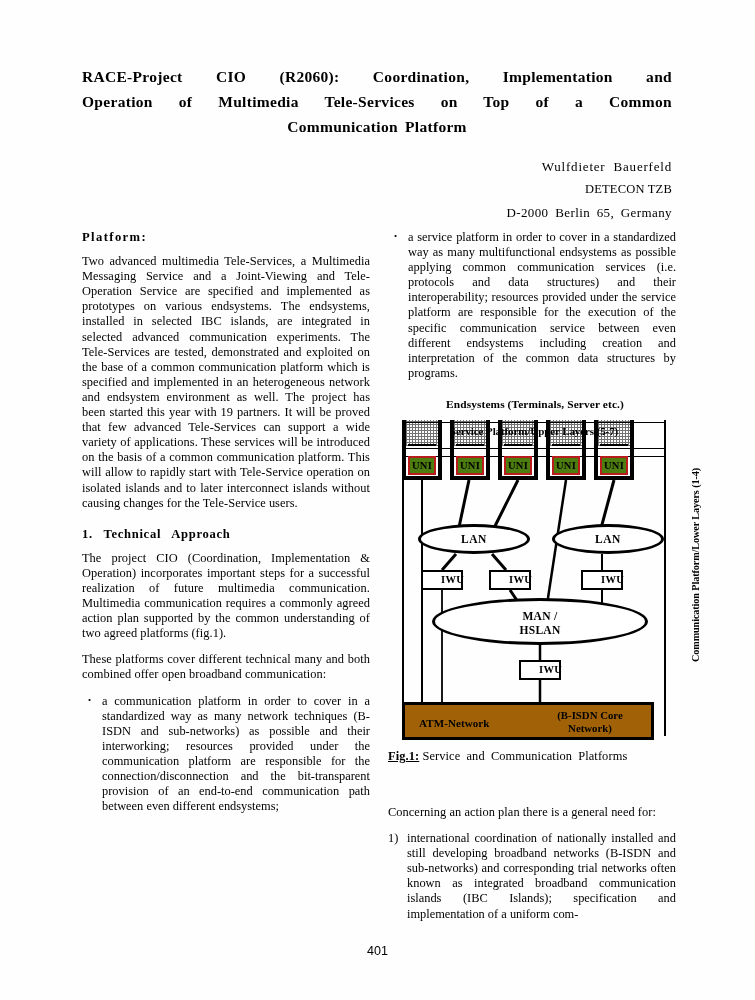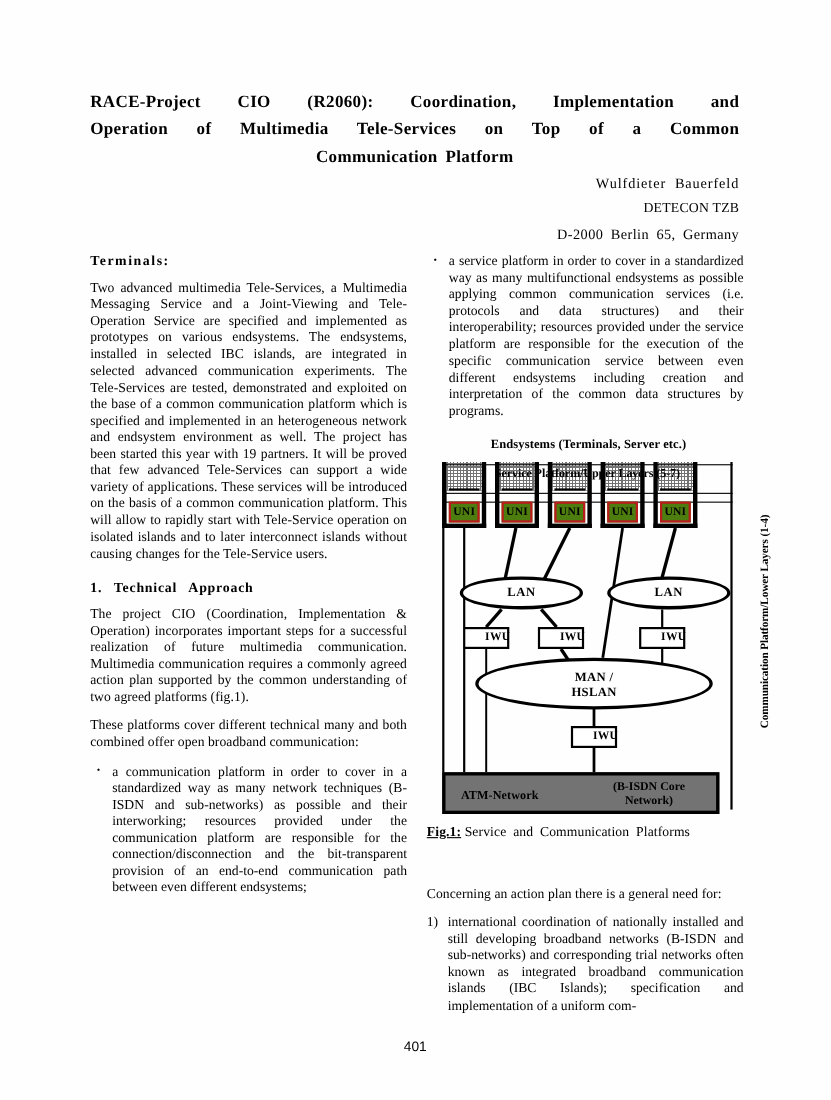--- a/index.html
+++ b/index.html
@@ -19,21 +19,20 @@
     overflow: hidden;
   }
 
   
   .title-block {
     position: absolute;
     left: 82px;
     top: 64px;
     width: 590px;
     text-align: center;
-    margin-top: 16px;
   }
   .doc-title {
     font-family: "Liberation Serif", "DejaVu Serif", serif;
     font-weight: bold;
     font-size: 15.5px;
     line-height: 25px;
     letter-spacing: 0.3px;
     word-spacing: 3px;
   }
   .title-line {
@@ -252,21 +251,21 @@
     padding-left: 18px;
   }
 
   .atm {
     position: absolute;
     left: 2px;
     bottom: 0px;
     width: 252px;
     height: 38px;
     border: 3px solid #000;
-    background: #737373;
+    background: #a16207;
     box-sizing: border-box;
     z-index: 6;
   }
   .atm .left-lbl {
     position: absolute;
     left: 14px; top: 12px;
     font-size: 11px; font-weight: bold;
     letter-spacing: 0.1px;
   }
   .atm .right-lbl {
@@ -331,21 +330,21 @@
     </div>
   </div>
 
   <div class="author-block">
     <div class="author-name">Wulfdieter   Bauerfeld</div>
     <div class="author-org">DETECON TZB</div>
     <div class="author-addr">D-2000  Berlin  65,  Germany</div>
   </div>
 
   <div class="col col-left">
-    <div class="sec-head abstract">Terminals:</div>
+    <div class="sec-head abstract">Platform:</div>
     <p class="body">Two advanced multimedia Tele-Services, a Multimedia Messaging Service and a Joint-Viewing and Tele-Operation Service are specified and implemented as prototypes on various endsystems. The endsystems, installed in selected IBC islands, are integrated in selected advanced communication experiments. The Tele-Services are tested, demonstrated and exploited on the base of a common communication platform which is specified and implemented in an heterogeneous network and endsystem environment as well. The project has been started this year with 19 partners. It will be proved that few advanced Tele-Services can support a wide variety of applications. These services will be introduced on the basis of a common communication platform. This will allow to rapidly start with Tele-Service operation on isolated islands and to later interconnect islands without causing changes for the Tele-Service users.</p>
 
     <div class="sec-head numbered" style="margin-top:16px;">1.   Technical     Approach</div>
     <p class="body">The project CIO (Coordination, Implementation &amp; Operation) incorporates important steps for a successful realization of future multimedia communication. Multimedia communication requires a commonly agreed action plan supported by the common understanding of two agreed platforms (fig.1).</p>
     <p class="body">These platforms cover different technical many and both combined offer open broadband communication:</p>
 
     <ul class="bullets">
       <li class="bullet">
         <span class="marker">•</span>
         <span>a communication platform in order to cover in a standardized way as many network techniques (B-ISDN and sub-networks) as possible and their interworking; resources provided under the communication platform are responsible for the connection/disconnection and the bit-transparent provision of an end-to-end communication path between even different endsystems;</span>

